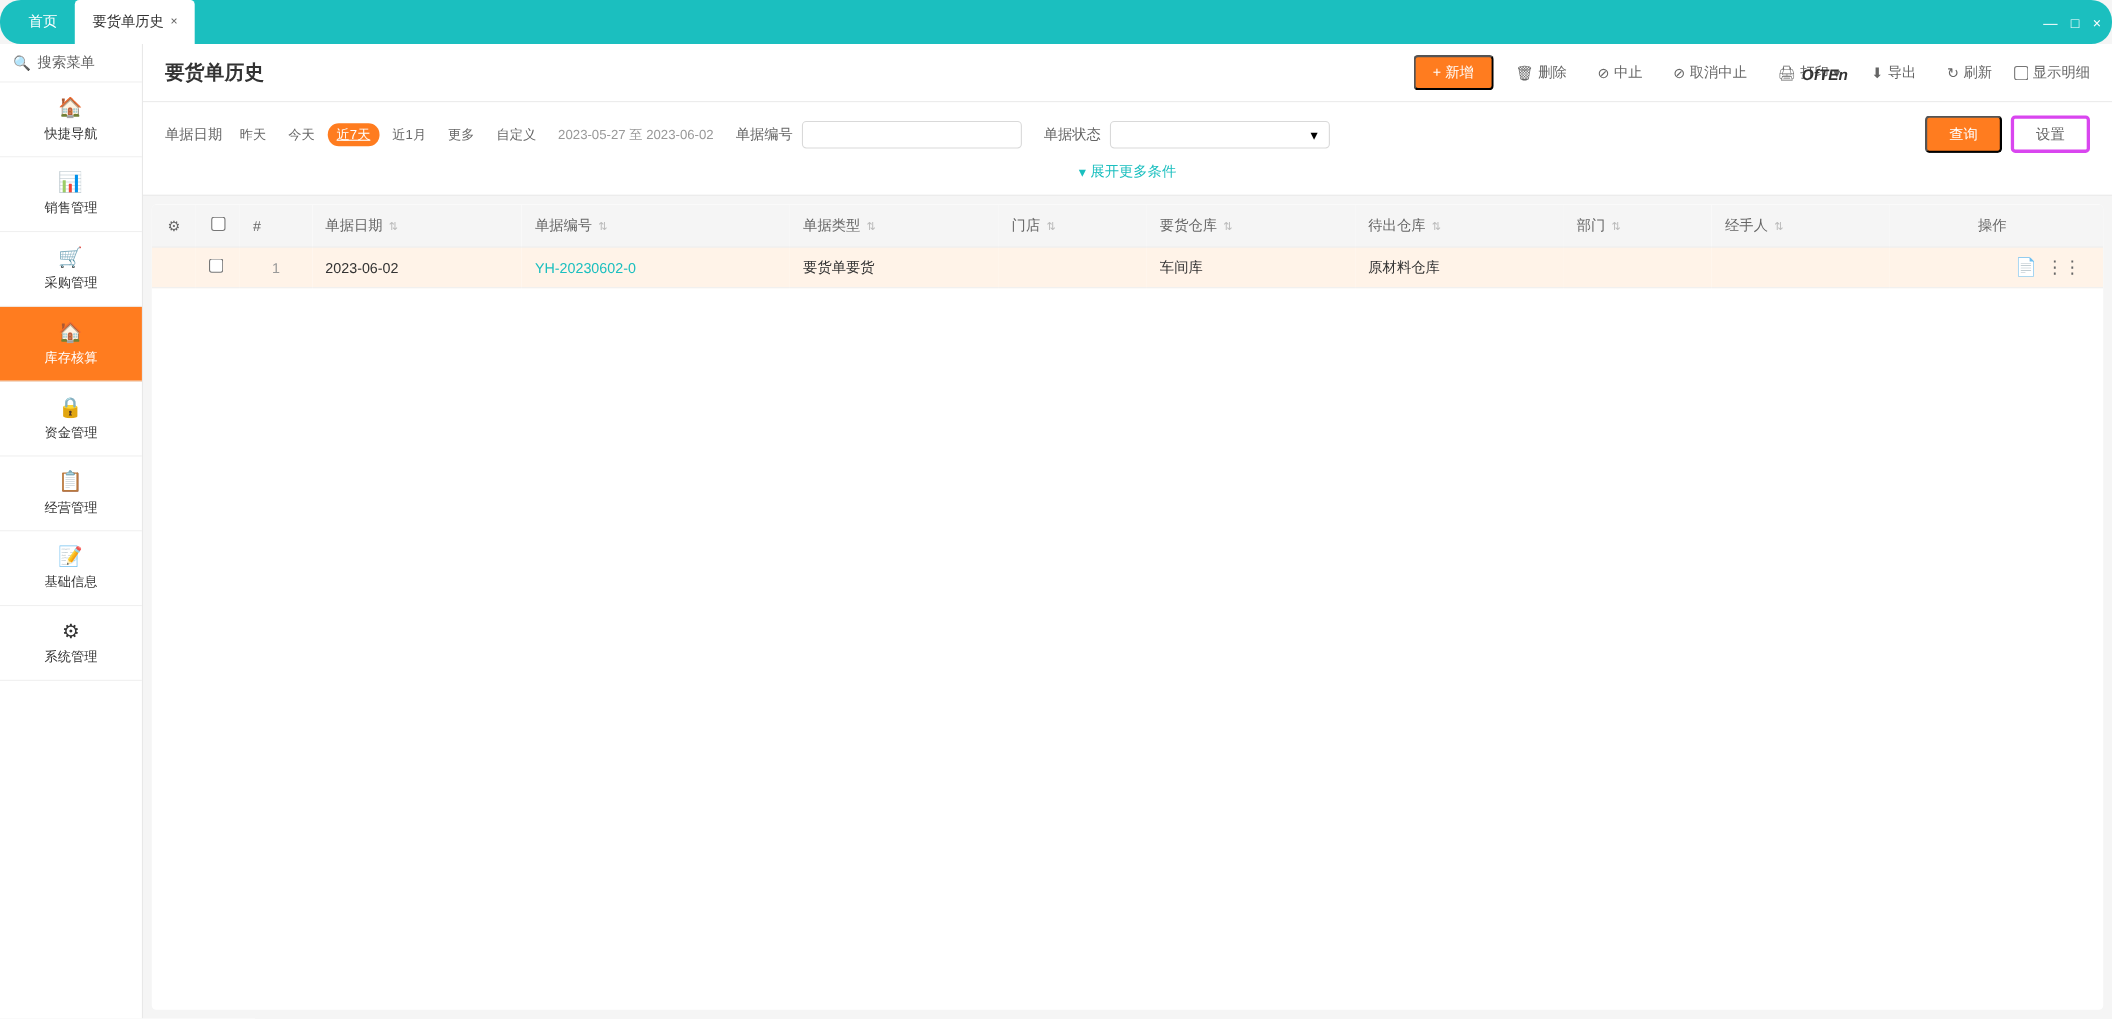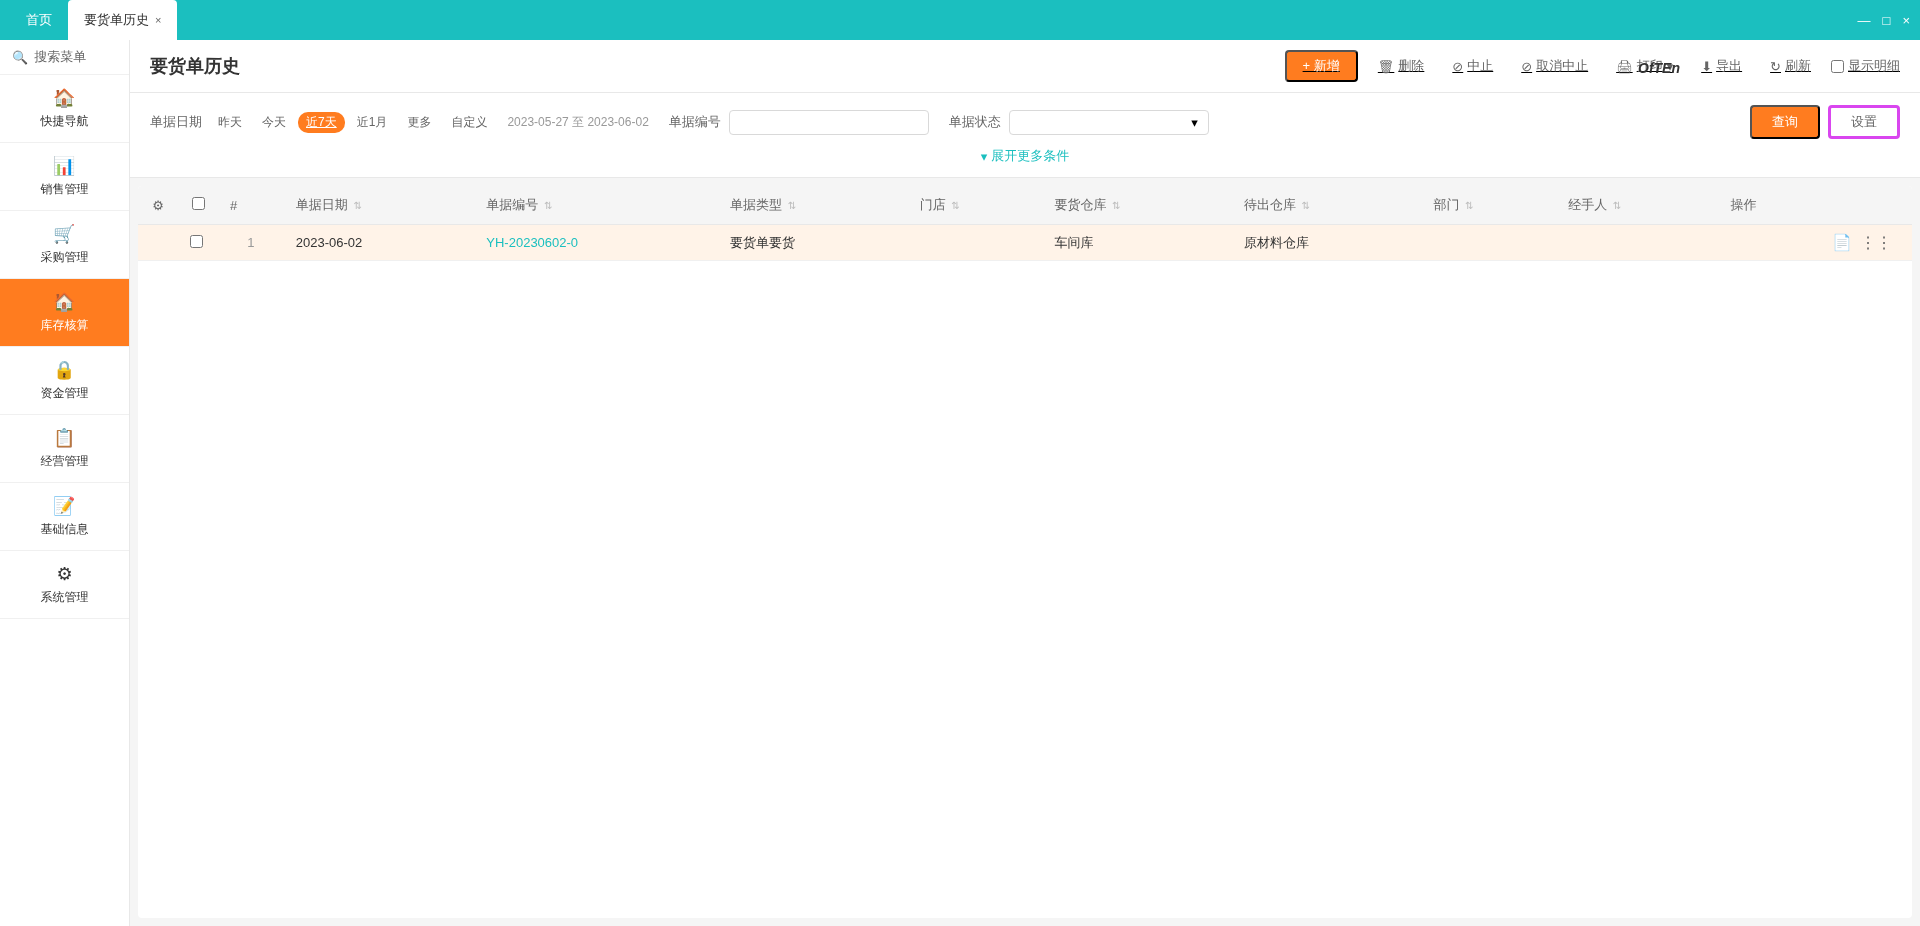--- a/index.html
+++ b/index.html
@@ -1,19 +1,19 @@
 <!DOCTYPE html>
 <html><head>
   <meta charset="utf-8">
   <style>
     * { margin: 0; padding: 0; box-sizing: border-box; }
     body { font-family: 'Microsoft YaHei', '微软雅黑', sans-serif; font-size: 13px; background: #f5f5f5; width: 1920px; height: 926px; overflow: hidden; display: flex; flex-direction: column; }
 
     
-    .top-bar { height: 40px; background: #1bbfbf; display: flex; align-items: center; padding: 0 10px; gap: 0; flex-shrink: 0; }
+    .top-bar { height: 40px; background: #1bbfbf; display: flex; align-items: center; padding: 0 10px; gap: 0; flex-shrink: 0; border-radius: 19px; }
     .top-bar-tab { padding: 0 16px; height: 40px; display: flex; align-items: center; color: #fff; font-size: 13px; cursor: pointer; gap: 6px; }
     .top-bar-tab.home { background: transparent; }
     .top-bar-tab.active { background: #fff; color: #333; border-radius: 4px 4px 0 0; }
     .top-bar-tab .close-icon { font-size: 11px; color: #666; }
     .top-bar-right { margin-left: auto; display: flex; align-items: center; gap: 12px; color: #fff; font-size: 13px; }
     .top-bar-right span { cursor: pointer; }
 
     
     .main-layout { display: flex; flex: 1; overflow: hidden; }
 
@@ -23,21 +23,21 @@
     .sidebar-item.active { background: #ff7c1f; color: #fff; }
     .sidebar-item .icon { font-size: 18px; }
     .sidebar-search { display: flex; align-items: center; gap: 6px; padding: 8px 12px; cursor: pointer; color: #666; font-size: 13px; border-bottom: 1px solid #f0f0f0; }
 
     
     .content { flex: 1; display: flex; flex-direction: column; overflow: hidden; background: #f5f5f5; padding: 0; }
 
     
     .page-header { background: #fff; padding: 10px 20px; display: flex; align-items: center; justify-content: space-between; border-bottom: 1px solid #e8e8e8; flex-shrink: 0; }
     .page-title { font-size: 18px; font-weight: bold; color: #333; }
-    .toolbar { display: flex; gap: 12px; text-decoration: underline; }
+    .toolbar { display: flex; gap: 12px; }
     .toolbar-btn { display: flex; align-items: center; gap: 4px; font-size: 13px; color: #666; cursor: pointer; padding: 4px 8px; border-radius: 4px; }
     .toolbar-btn.primary { background: #ff7c1f; color: #fff; padding: 5px 16px; border-radius: 4px; }
 
     
     .filter-bar { background: #fff; padding: 12px 20px; border-bottom: 1px solid #e8e8e8; flex-shrink: 0; }
     .filter-row { display: flex; align-items: center; gap: 20px; flex-wrap: wrap; }
     .filter-group { display: flex; align-items: center; gap: 8px; }
     .filter-label { color: #666; font-size: 13px; white-space: nowrap; }
     .filter-dates { display: flex; align-items: center; gap: 4px; }
     .date-btn { padding: 2px 8px; border-radius: 10px; font-size: 12px; cursor: pointer; color: #666; }
@@ -235,21 +235,21 @@
               </th>
               <th>#</th>
               <th>单据日期 <span class="sort-icon">⇅</span></th>
               <th>单据编号 <span class="sort-icon">⇅</span></th>
               <th>单据类型 <span class="sort-icon">⇅</span></th>
               <th>门店 <span class="sort-icon">⇅</span></th>
               <th>要货仓库 <span class="sort-icon">⇅</span></th>
               <th>待出仓库 <span class="sort-icon">⇅</span></th>
               <th>部门 <span class="sort-icon">⇅</span></th>
               <th>经手人 <span class="sort-icon">⇅</span></th>
-              <th style="text-align: left; padding-right: 20px;">操作</th>
+              <th style="text-align: center; padding-right: 20px;">操作</th>
             </tr>
           </thead>
           <tbody id="table-body">
           <tr class="selected">
         <td></td>
         <td><input type="checkbox" style=""></td>
         <td class="row-index">1</td>
         <td>2023-06-02</td>
         <td><span class="link-text">YH-20230602-0</span></td>
         <td>要货单要货</td>

